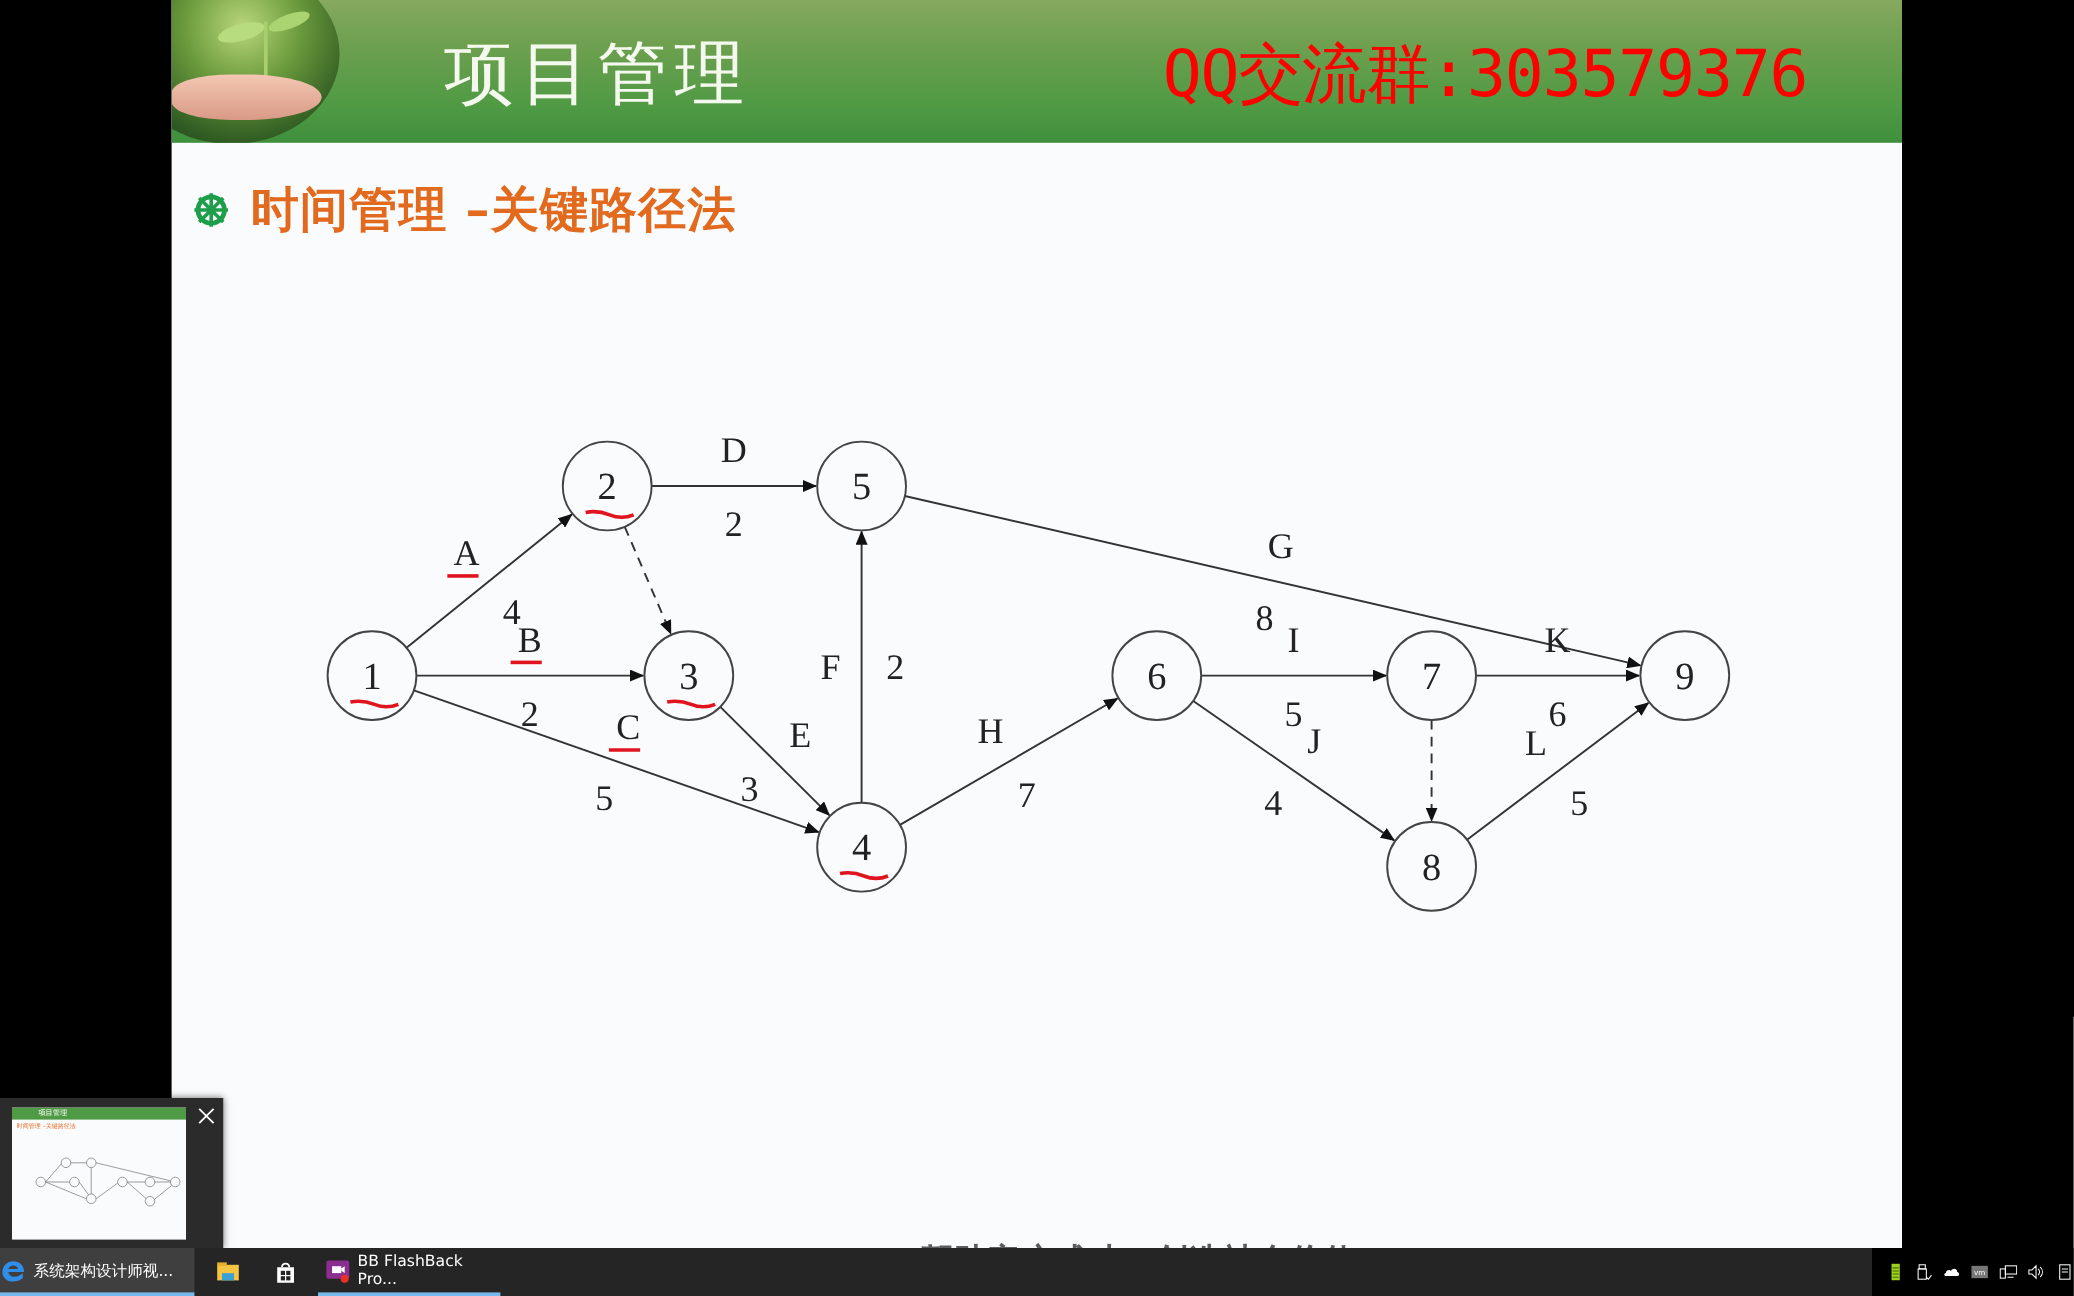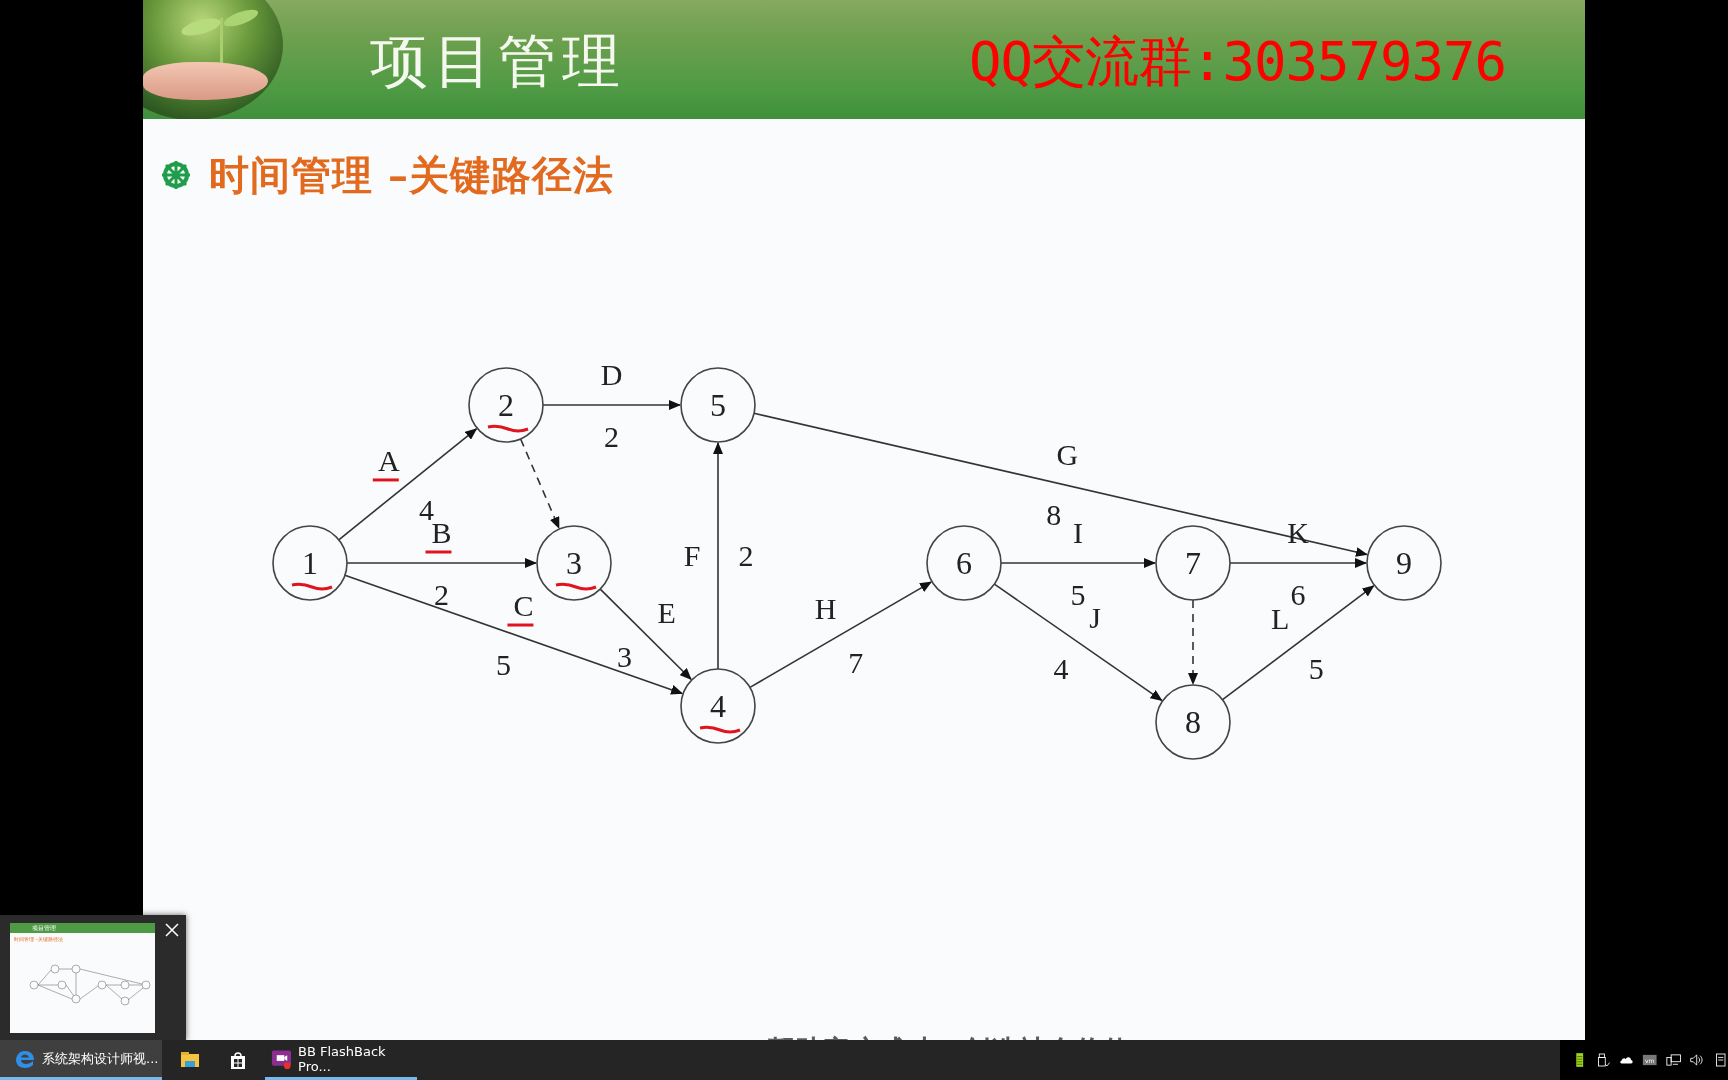--- a/index.html
+++ b/index.html
@@ -172,21 +172,21 @@
     </svg>
   </div>
   <div class="popup-close">
     <svg width="16" height="16">
         <path d="M2,2 L14,14 M14,2 L2,14" stroke="#fff" stroke-width="1.5"></path>
       </svg>
   </div>
 </div>
 
 <div class="taskbar">
-  <div class="tb-item active" style="left:0;width:162px;padding-left:14px;">
+  <div class="tb-item active" style="left:0;width:162px;">
     <svg class="tb-icon" viewBox="0 0 22 22">
       <path d="M11,3 C5,3 2,8 2,12 C2,17 6,20 11,20 C14,20 17,19 19,17 L19,13 C17,15 14,16 12,16 C9,16 7,14 7,12 L20,12 C20,6 16,3 11,3 Z M7,9.5 C7.5,7.5 9,6.5 11,6.5 C13,6.5 14.5,7.5 15,9.5 Z" fill="#2f8ee8"></path>
     </svg>
     <span>系统架构设计师视...</span>
   </div>
   <div class="tb-item" style="left:168px;width:44px;justify-content:center;">
     <svg class="tb-icon" style="margin:0" viewBox="0 0 22 22">
       <rect x="2" y="5" width="18" height="13" fill="#f5c542"></rect>
         <rect x="2" y="3" width="8" height="3" fill="#e6b02e"></rect>
       <rect x="6" y="12" width="10" height="6" fill="#3aa0d8"></rect>

